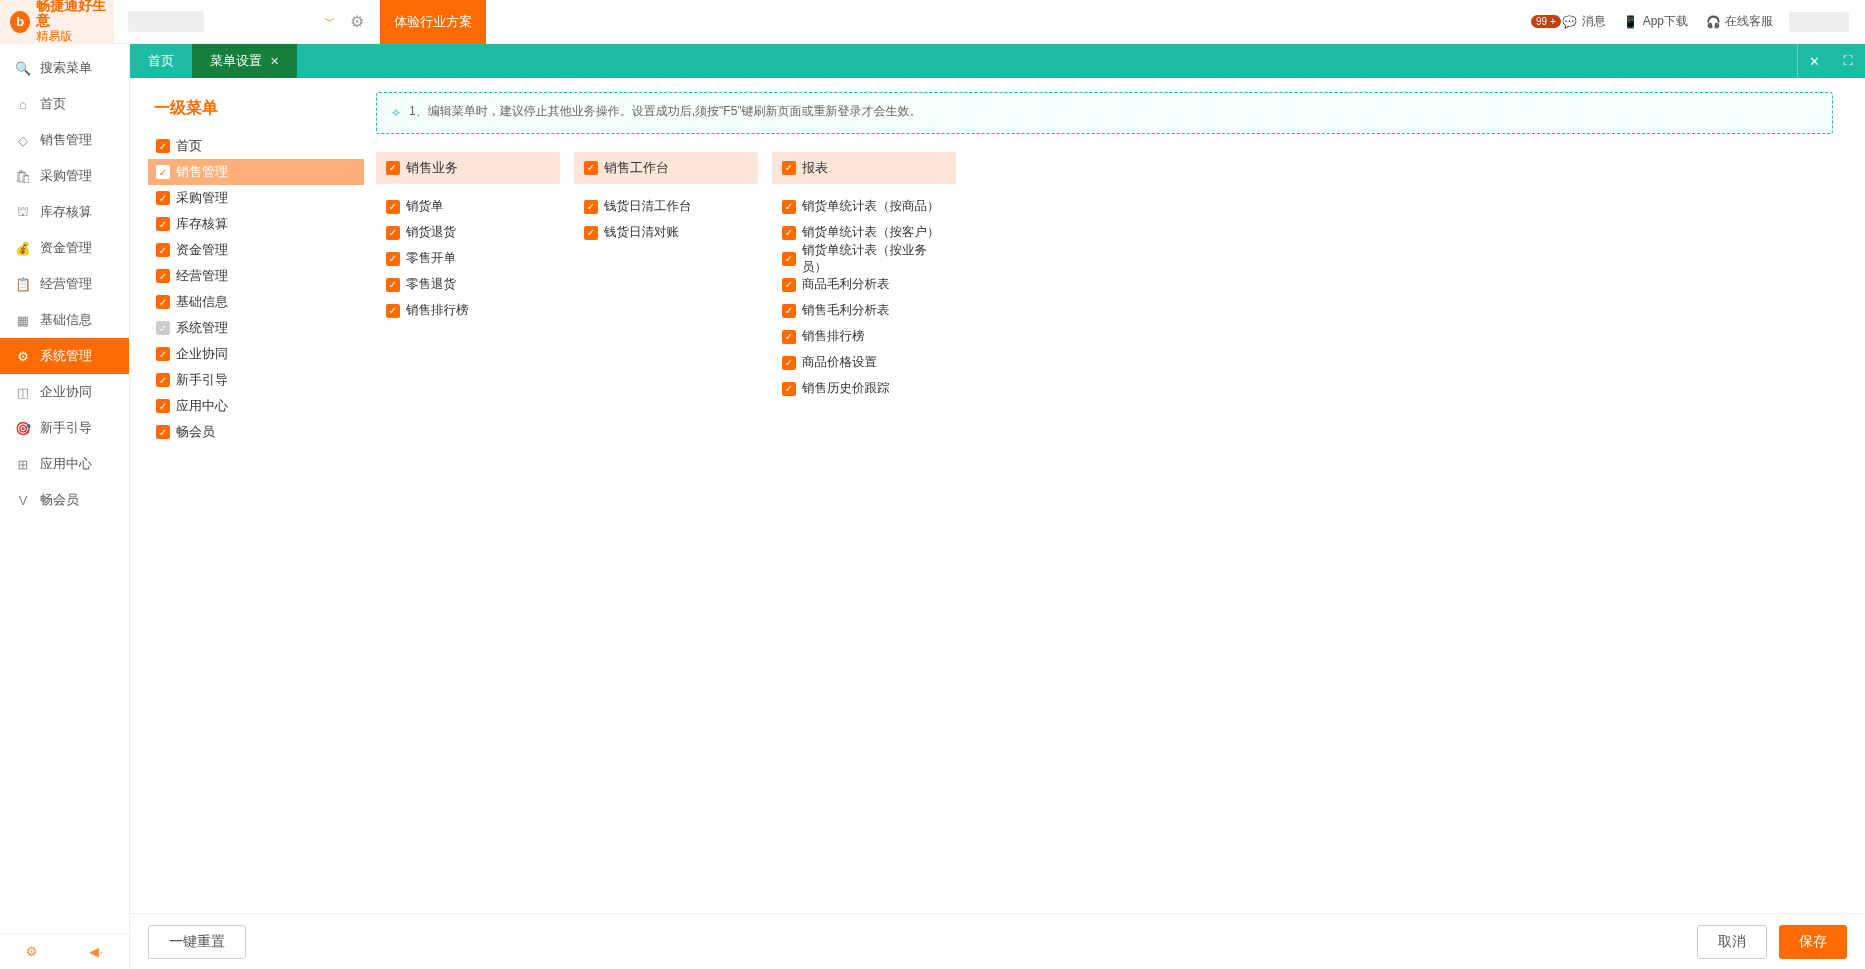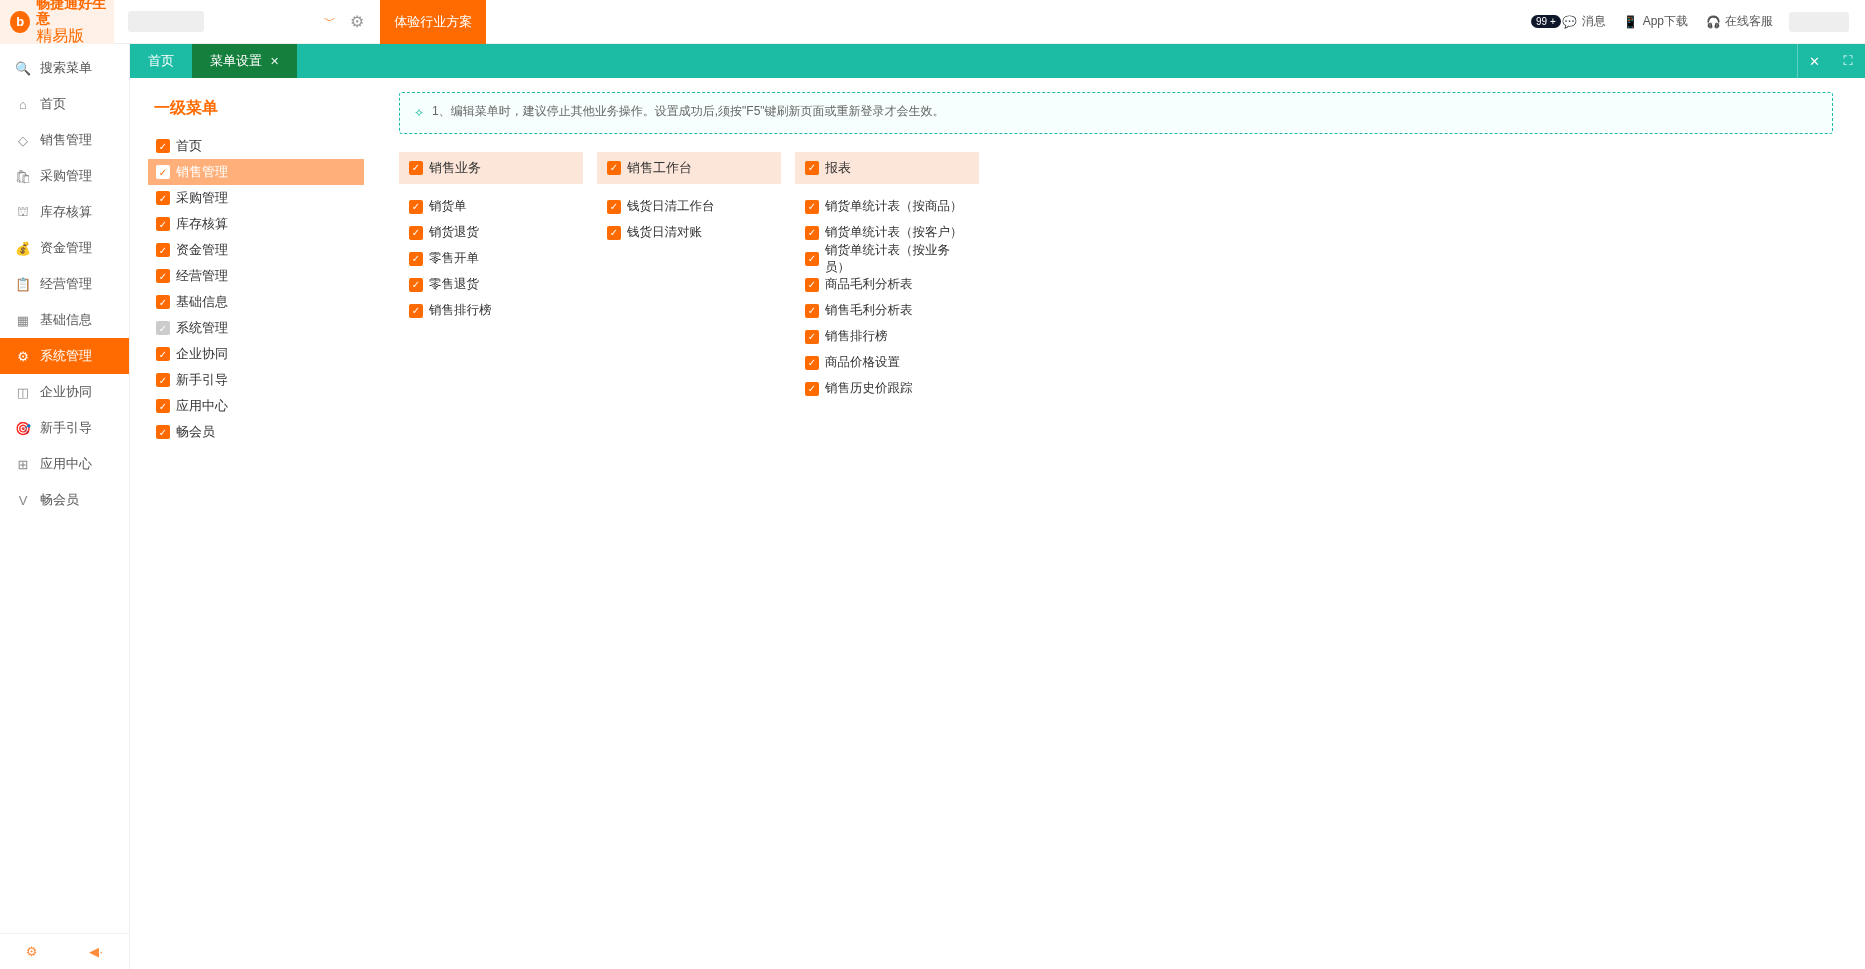--- a/index.html
+++ b/index.html
@@ -4,29 +4,29 @@
 <style>
 * { box-sizing: border-box; margin: 0; padding: 0; }
 body { font-family: "Microsoft YaHei", Arial, sans-serif; font-size: 13px; color: #333; background: #fff; overflow: hidden; }
 .app { display: flex; flex-direction: column; height: 100vh; width: 100vw; }
 
 
 .header { height: 44px; display: flex; align-items: center; padding: 0 16px; border-bottom: 1px solid #eee; }
 .logo-area { display: flex; align-items: center; width: 114px; background: #FFF0E8; height: 44px; margin: 0 -16px 0 -16px; padding-left: 10px; }
 .logo-icon { width: 22px; height: 22px; background: #FF6B00; border-radius: 50%; display: inline-flex; align-items: center; justify-content: center; color: #fff; font-weight: bold; margin-right: 6px; }
 .logo-text { color: #FF6B00; font-size: 14px; font-weight: bold; line-height: 1.1; }
-.logo-sub { color: #FF6B00; font-size: 16px; }
+.logo-sub { color: #FF6B00; font-size: 12px; }
 .tenant { margin-left: 30px; color: #ccc; background:#eee; border-radius:3px; padding:2px 14px; font-size:12px; }
 .chev { color: #FF6B00; margin-left: 120px; font-size: 12px; }
 .gear { color: #999; margin-left: 14px; font-size: 16px; cursor: pointer; }
 .cta-btn { background: #FF6B00; color: #fff; border: none; border-radius: 3px; padding: 16px 14px; margin-left: 16px; font-size: 13px; cursor: pointer; }
 .header-spacer { flex: 1; }
 .hdr-item { display: inline-flex; align-items: center; color: #555; margin-left: 18px; font-size: 12px; cursor: pointer; }
 .hdr-item .ic { margin-right: 4px; color: #888; }
-.badge { background: #0f172a; color: #fff; font-size: 10px; border-radius: 8px; padding: 1px 5px; margin-right: 2px; }
+.badge { background: #c2410c; color: #fff; font-size: 10px; border-radius: 8px; padding: 1px 5px; margin-right: 2px; }
 .avatar { width: 60px; height: 20px; background: #eee; border-radius: 3px; margin-left: 16px; }
 
 
 .body { flex: 1; display: flex; min-height: 0; }
 
 
 .sidebar { width: 130px; background: #fff; border-right: 1px solid #eee; display:flex; flex-direction:column; }
 .side-items { flex:1; overflow:auto; padding-top:6px;}
 .side-item { display: flex; align-items: center; height: 36px; padding: 0 14px; color: #555; cursor: pointer; font-size: 13px; }
 .side-item .ic { width: 18px; color: #888; margin-right: 8px; display:inline-flex; justify-content:center;}
@@ -38,21 +38,21 @@
 
 .main { flex: 1; display: flex; flex-direction: column; min-width: 0; background:#fff;}
 .tabs { height: 34px; background: #1BBBA4; display: flex; align-items: stretch; }
 .tab { display: inline-flex; align-items: center; padding: 0 18px; color: #fff; font-size: 13px; cursor: pointer; }
 .tab.active { background: #15803d; }
 .tab .close { margin-left: 8px; font-size: 11px; opacity: .9; }
 .tabs-spacer { flex:1; }
 .tabs-act { width:34px; display:flex; align-items:center; justify-content:center; color:#fff; cursor:pointer;}
 .tabs-act.bordered { border-left:1px solid rgba(255,255,255,.3);}
 
-.content { flex:1; display:flex; min-height:0; padding: 14px 32px 0 18px; gap: 35px;}
+.content { flex:1; display:flex; min-height:0; padding: 14px 32px 0 18px; gap: 12px;}
 .level1 { width: 216px; }
 .level1 h3 { color:#FF6B00; font-size:16px; font-weight:bold; margin: 6px 0 14px 6px;}
 .l1-item { display:flex; align-items:center; height:26px; padding: 0 8px; font-size:13px; cursor:pointer; }
 .l1-item.selected { background:#FFB07A; color:#fff; }
 .chk { width:14px; height:14px; border-radius:2px; background:#FF6B00; color:#fff; display:inline-flex; align-items:center; justify-content:center; font-size:10px; margin-right:6px; flex-shrink:0;}
 .chk.disabled { background:#ccc;}
 .l1-item.selected .chk { background:#fff; color:#FF6B00;}
 
 .right { flex:1; display:flex; flex-direction:column; min-width:0;}
 .notice { border:1px dashed #1BBBA4; background:#F6FFFD; border-radius:3px; padding:8px 14px; color:#666; font-size:12px; line-height:1.8; display:flex;}
@@ -329,15 +329,21 @@
                   <div class="row">
                     <span class="chk">✓</span>
                     <span>销售历史价跟踪</span>
                   </div>
                 </div>
               </div>
             </div>
         </div>
       </div>
 
+      <div class="footer">
+        <button class="btn btn-outline">一键重置</button>
+        <div class="spacer"></div>
+        <button class="btn btn-outline">取消</button>
+        <button class="btn btn-primary">保存</button>
+      </div>
     </div>
   </div>
 </div>
 
 </body></html>

